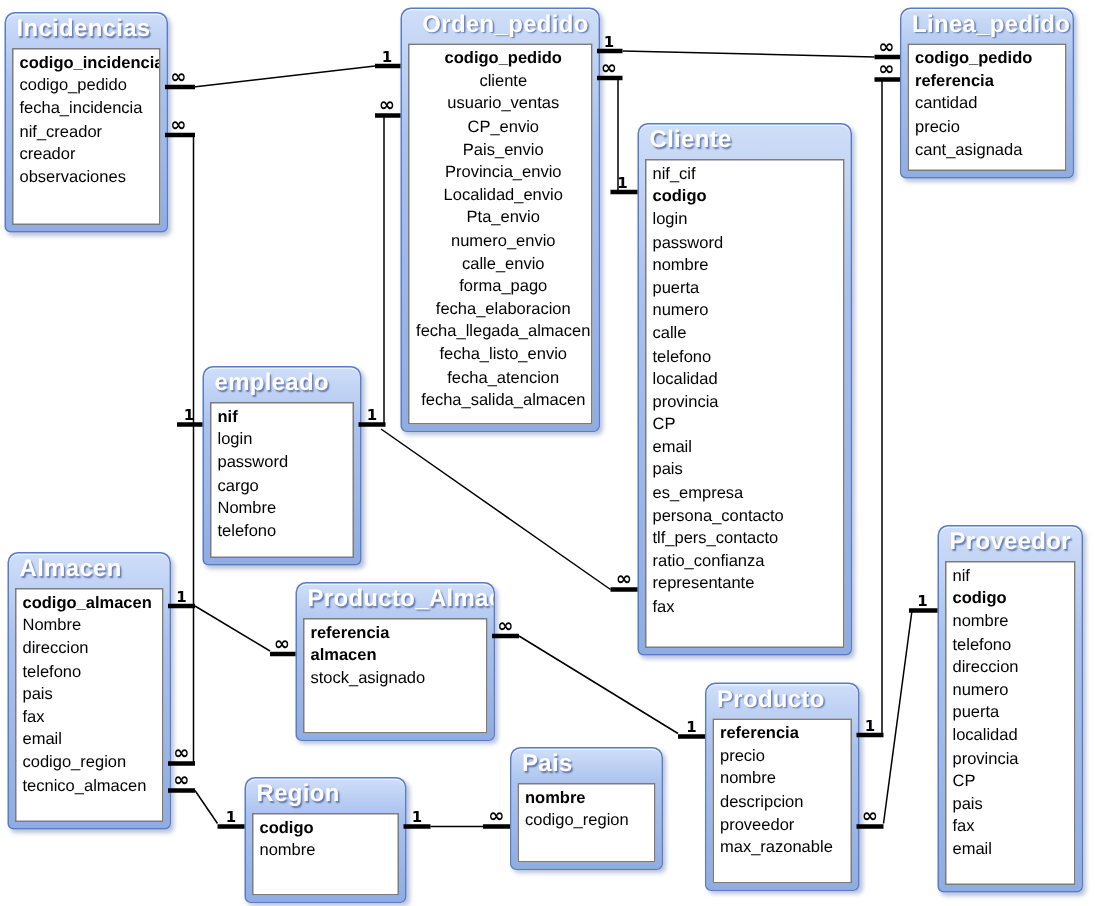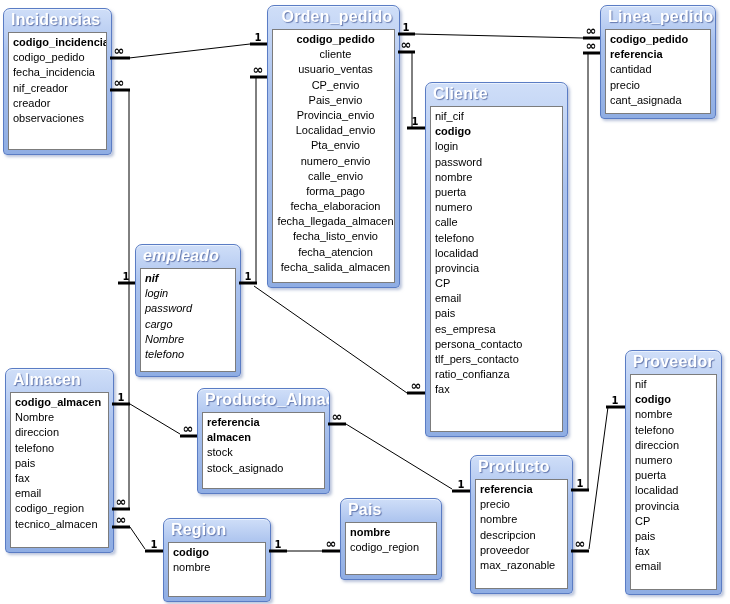--- a/index.html
+++ b/index.html
@@ -146,24 +146,25 @@
         <li>telefono</li>
         <li>localidad</li>
         <li>provincia</li>
         <li>CP</li>
         <li>email</li>
         <li>pais</li>
         <li>es_empresa</li>
         <li>persona_contacto</li>
         <li>tlf_pers_contacto</li>
         <li>ratio_confianza</li>
+        <li>representante</li>
         <li>fax</li>
       </ul>
     </div>
-    <div class="tbl" style="left: 135px; top: 244px; width: 104px; height: 131px; font-style: italic;">
+    <div class="tbl" style="left: 135px; top: 244px; width: 104px; height: 131px;">
       <div class="tbl-title">empleado</div>
       <ul class="tbl-fields">
         <li class="pk">nif</li>
         <li>login</li>
         <li>password</li>
         <li>cargo</li>
         <li>Nombre</li>
         <li>telefono</li>
       </ul>
     </div>
@@ -179,21 +180,20 @@
         <li>email</li>
         <li>codigo_region</li>
         <li>tecnico_almacen</li>
       </ul>
     </div>
     <div class="tbl" style="left: 197px; top: 388px; width: 131px; height: 104px;">
       <div class="tbl-title">Producto_Almacen</div>
       <ul class="tbl-fields">
         <li class="pk">referencia</li>
         <li class="pk">almacen</li>
-        <li>stock</li>
         <li>stock_asignado</li>
       </ul>
     </div>
     <div class="tbl" style="left: 163px; top: 518px; width: 106px; height: 82px;">
       <div class="tbl-title">Region</div>
       <ul class="tbl-fields">
         <li class="pk">codigo</li>
         <li>nombre</li>
       </ul>
     </div>

